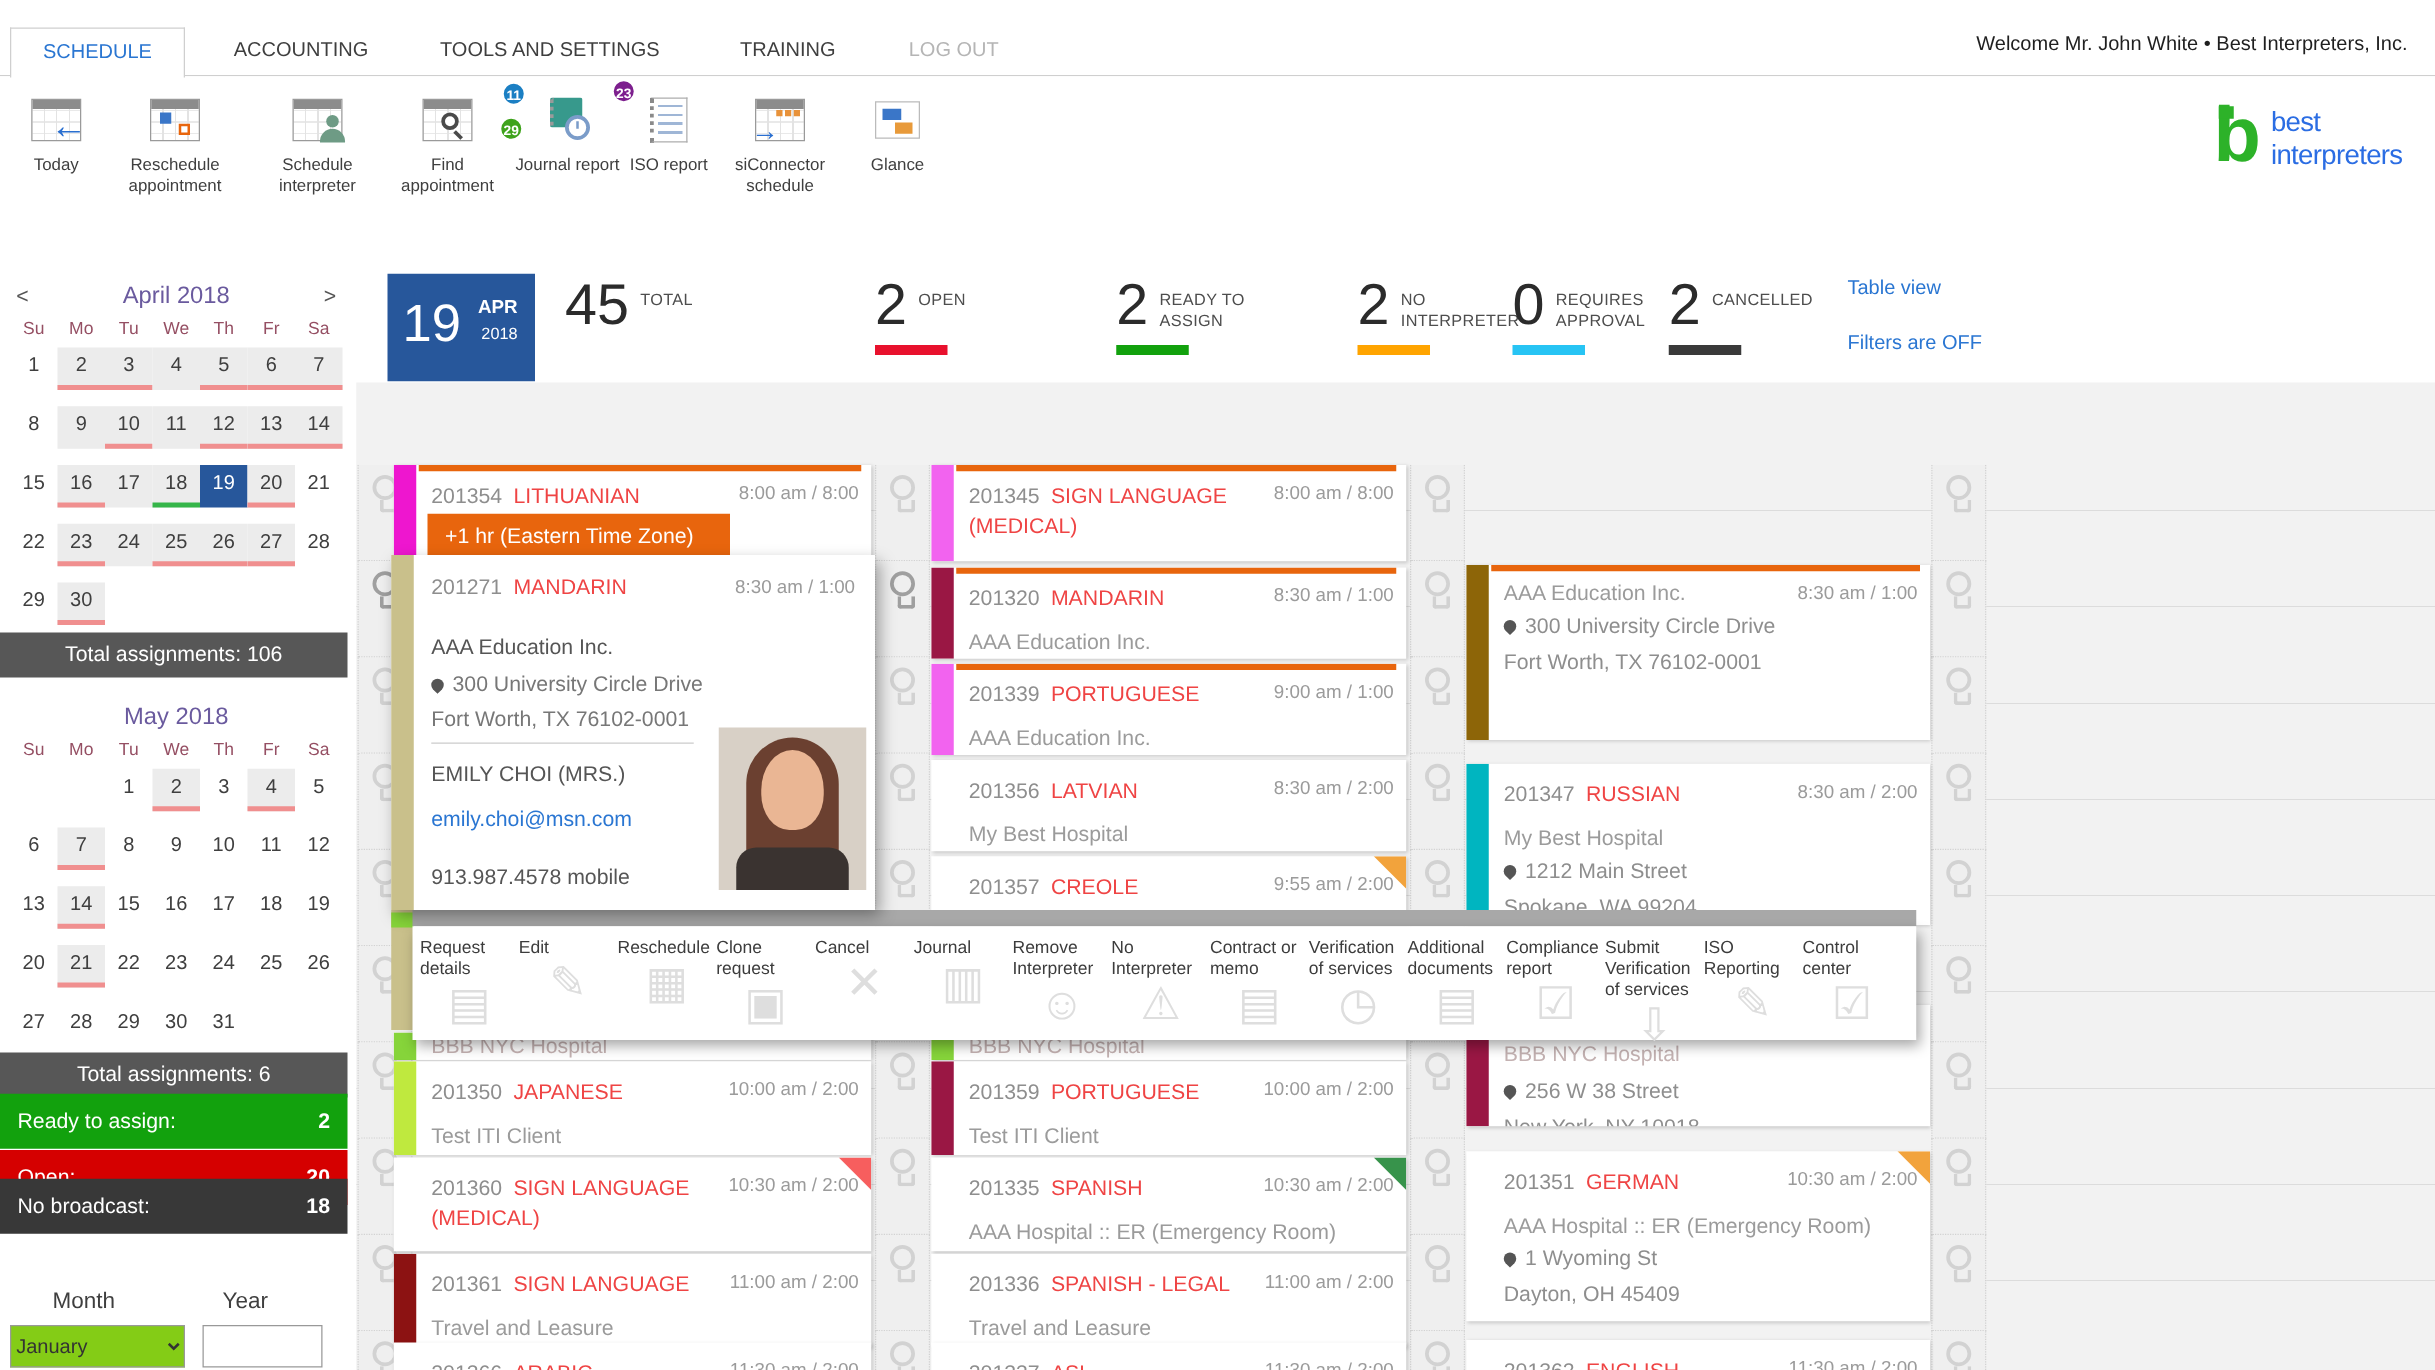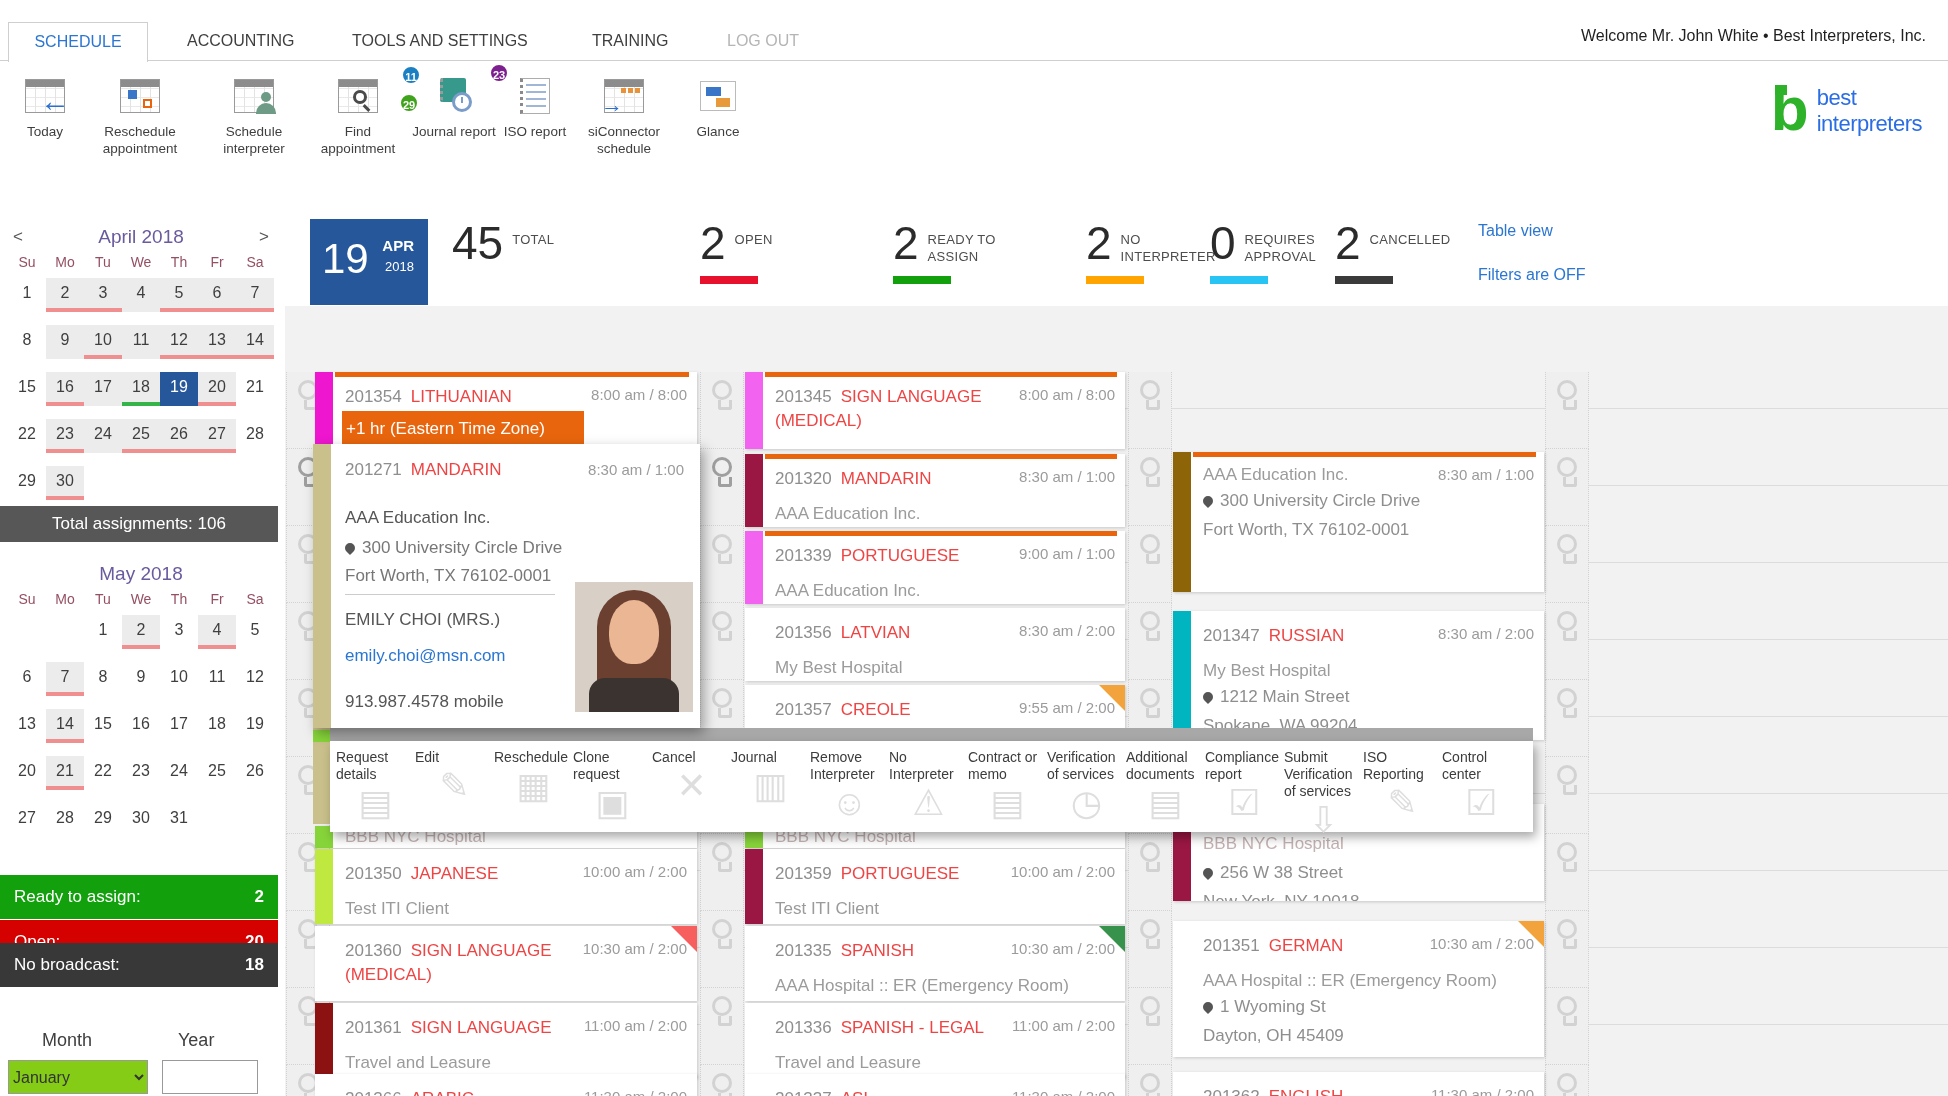--- a/index.html
+++ b/index.html
@@ -96,21 +96,21 @@
   .topbar { position:absolute; left:20px; right:8px; top:0; height:5px; background:#e8650d; }
   .ctitle { position:relative; padding:13px 120px 0 30px; font-size:17px; line-height:24px; }
   .cid { color:#8e8e8e; margin-right:9px; }
   .clang { color:#ef4444; }
   .ctime { position:absolute; right:10px; top:14px; font-size:15px; color:#9b9b9b; }
   .cclient { margin:13px 0 0 30px; font-size:17px; color:#9b9b9b; }
   .cclient.faded { color:#c4b2b2; }
   .caddr { margin:2px 0 0 30px; font-size:17px; color:#8e8e8e; line-height:27px; }
   .pin { display:inline-block; width:10px; height:10px; background:#555; border-radius:50% 50% 50% 0; transform:rotate(-45deg); margin-right:7px; }
   .corner { position:absolute; right:0; top:0; width:0; height:0; border-left:26px solid transparent; }
-  .banner { position:absolute; left:27px; top:39px; width:242px; height:35px; background:#e8650d; color:#fff; font-size:17px; line-height:35px; padding-left:4px; }
+  .banner { position:absolute; left:27px; top:39px; width:242px; height:35px; background:#e8650d; color:#fff; font-size:17px; line-height:35px; padding-left:14px; }
 
   
   .popup { position:absolute; left:28px; top:138px; width:387px; height:284px; background:#fff; box-shadow:4px 5px 12px rgba(0,0,0,0.35); z-index:9; }
   .popup .stripe { width:18px; background:#c9c08b; }
   .ptxt { position:absolute; left:32px; font-size:17px; }
   .pdivider { position:absolute; left:32px; top:150px; width:210px; border-top:1px solid #ccc; }
   .photo { position:absolute; left:262px; top:138px; width:118px; height:130px; background:#d8d0c6; overflow:hidden; }
   .photo .hair { position:absolute; left:22px; top:8px; width:74px; height:118px; background:#6b4030; border-radius:38px 38px 10px 10px; }
   .photo .face { position:absolute; left:34px; top:18px; width:50px; height:64px; background:#eab694; border-radius:50% 50% 45% 45%; }
   .photo .body { position:absolute; left:14px; top:96px; width:90px; height:40px; background:#3a3330; border-radius:16px 16px 0 0; }
@@ -394,20 +394,21 @@
         <div class="weekrow">
           <span class="dcell">27</span>
           <span class="dcell">28</span>
           <span class="dcell">29</span>
           <span class="dcell">30</span>
           <span class="dcell">31</span>
           <span class="dcell"></span>
           <span class="dcell"></span>
         </div>
       </div>
+    <div class="totalbar" style="top:667px" id="total2">Total assignments: 6</div>
     <div id="statusBars">
         <div class="statusbar" style="top: 700px; background: rgb(18, 161, 13);"><span>Ready to assign:</span><span class="v">2</span></div>
         <div class="statusbar" style="top: 745px; background: rgb(213, 0, 0);"><span>Open:</span><span class="v">20</span></div>
         <div class="statusbar" style="top: 768px; background: rgb(56, 56, 56);"><span>No broadcast:</span><span class="v">18</span></div>
       </div>
     <div class="mylab" style="left:42px; top:855px">Month</div>
     <div class="mylab" style="left:178px; top:855px">Year</div>
     <select class="monthsel" style="top:885px">
       <option>January</option>
     </select>

